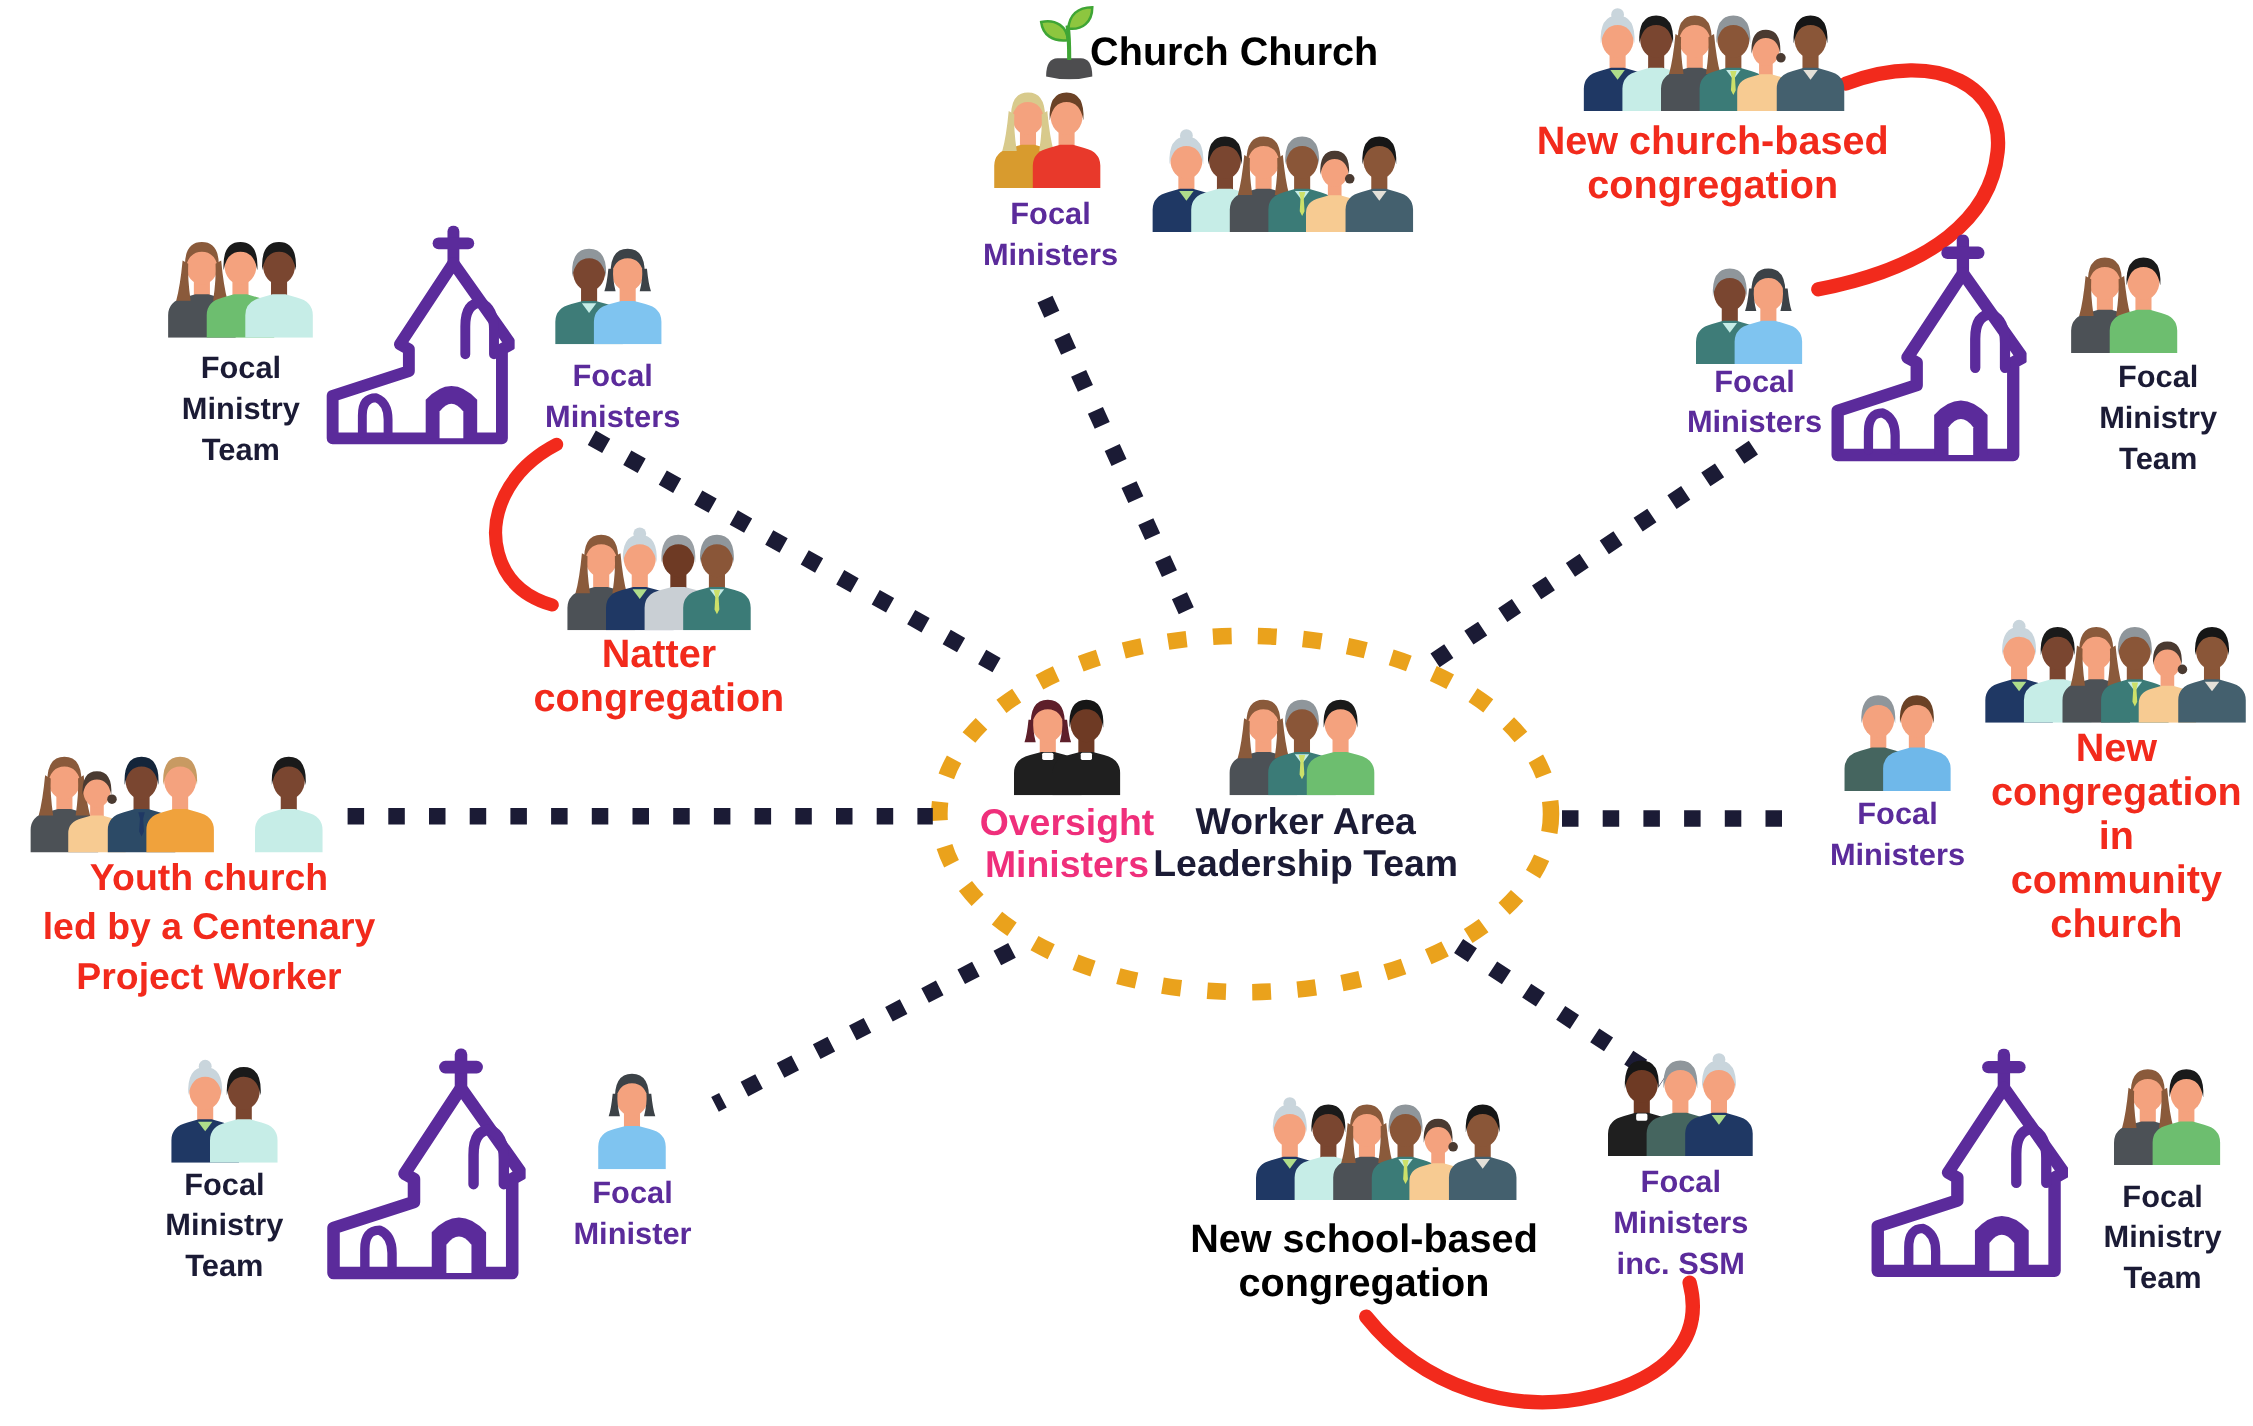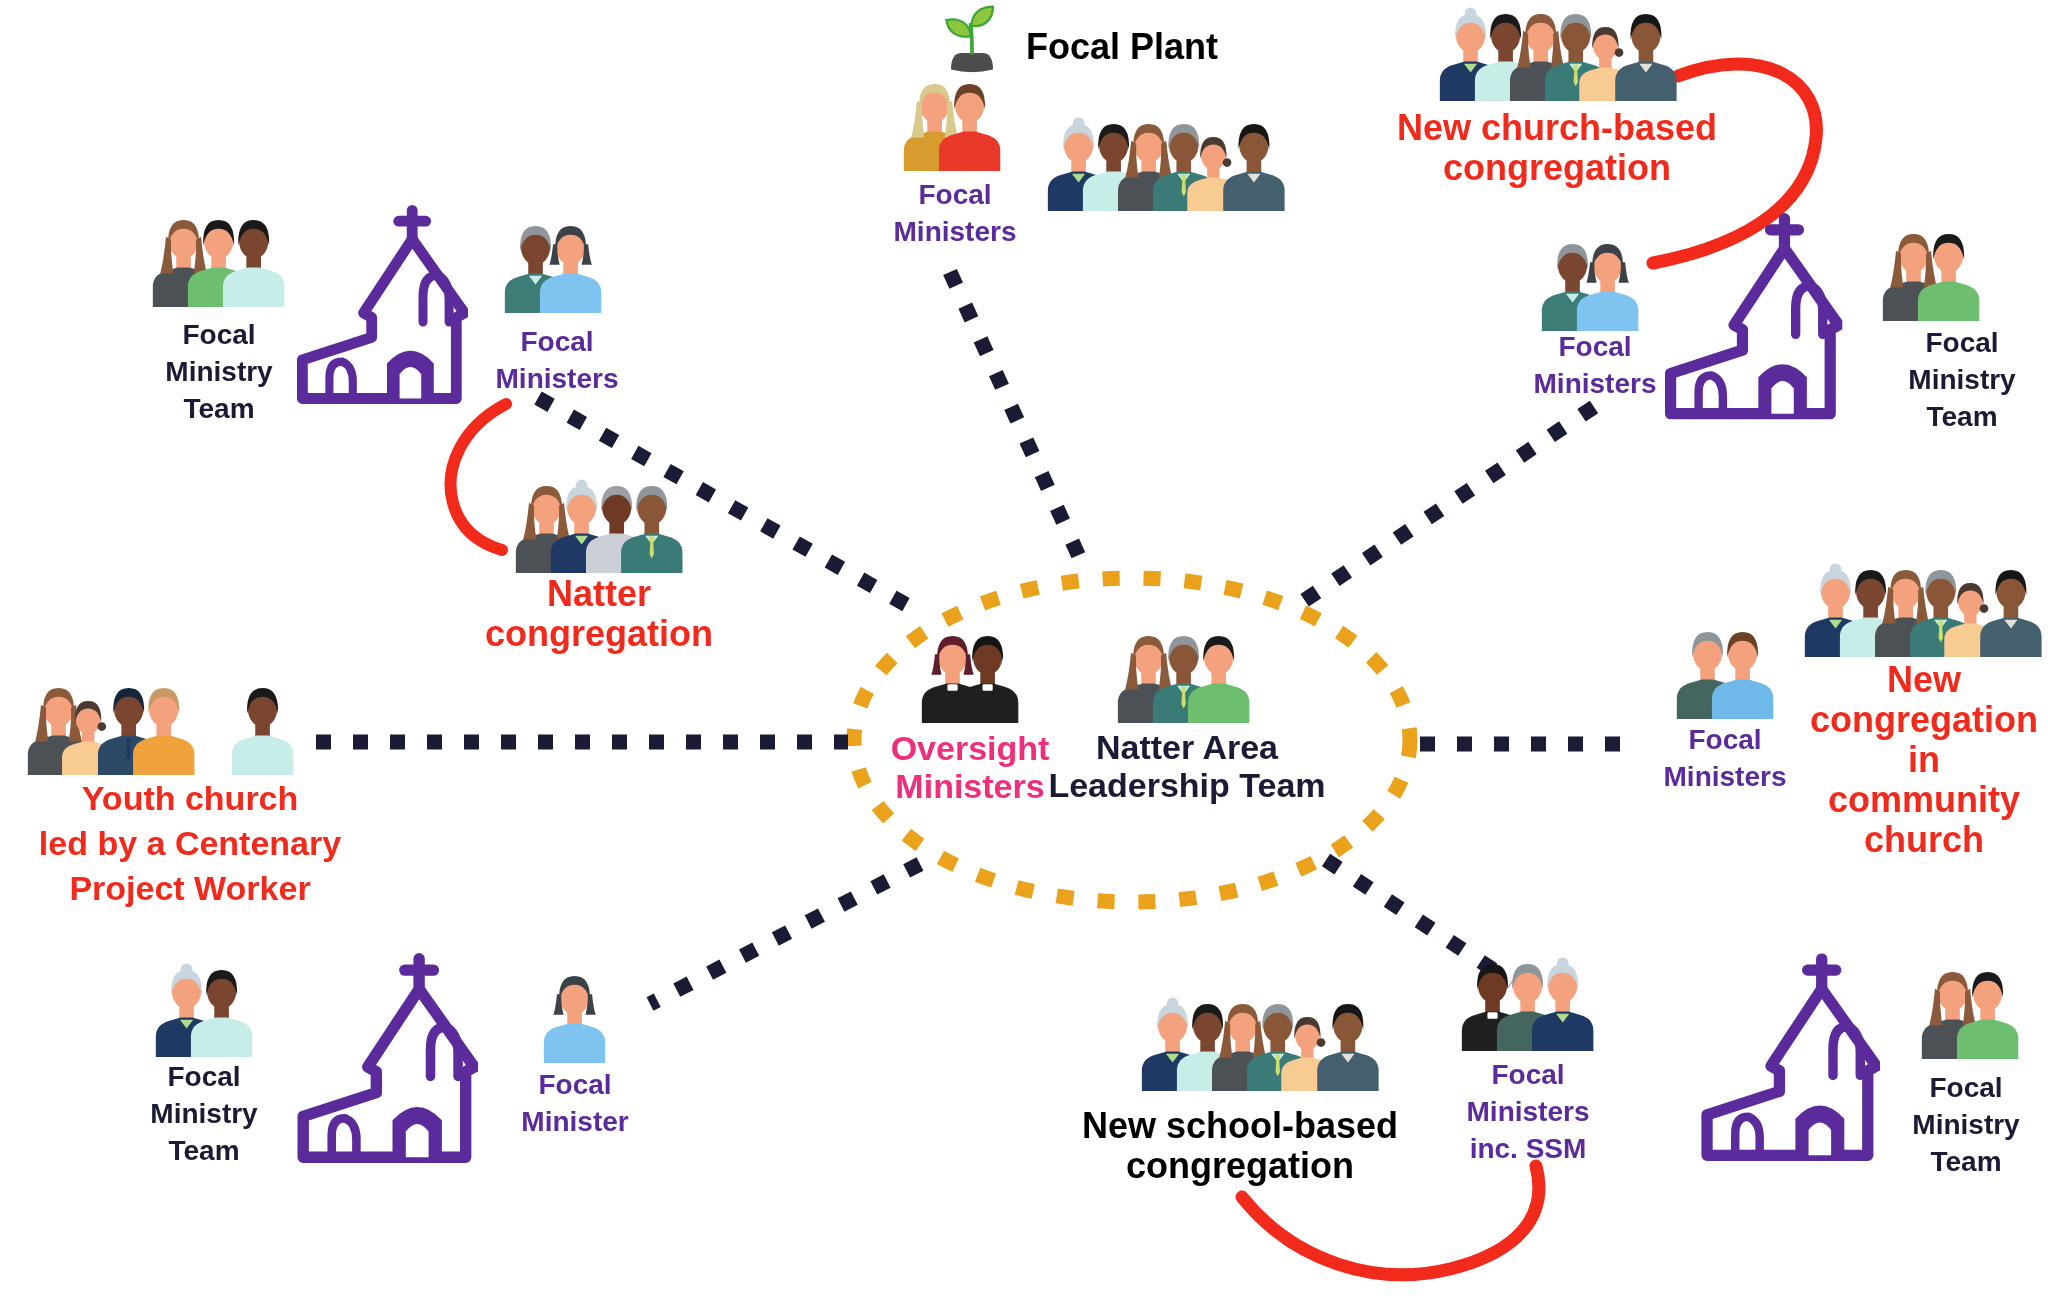--- a/index.html
+++ b/index.html
@@ -56,21 +56,21 @@
         <path class="leaf" d="M39,30 C40,14 50,4 68,4 C68,22 56,32 39,30 Z" stroke-width="3" fill="#8DC63F" stroke="#3FA535"></path>
       </symbol>
     </defs>
   </svg>
 
   <div class="plant" style="left:942px;top:0;width:60px;height:76px">
     <svg viewBox="0 0 80 92" width="60" height="76">
         <use href="#plant"></use>
       </svg>
   </div>
-  <div class="label sz36" style="left:1122px;top:27px">Focal Plant</div>
+  <div class="label sz36" style="left:1122px;top:27px">Church Church</div>
   <div class="people" style="left:898px;top:76px">
       <svg viewBox="0 0 148 130" height="95" width="108.15384615384615" role="img">
         <g transform="translate(0,0) scale(1)">
           <path d="M40,55 h20 v24 h-20 z" fill="#F4A27E"></path>
           <ellipse cx="50" cy="40" rx="20" ry="24" fill="#F4A27E"></ellipse>
           <path d="M8,130 L8,102 Q8,85 28,80 L42,76 L58,76 L72,80 Q92,85 92,102 L92,130 Z" fill="#D89B2E"></path>
           <path d="M29,46 Q27,11 50,11 Q73,11 71,46 Q67,23 50,23 Q33,23 29,46 Z" fill="#D8CA8C"></path>
           <path d="M26,34 Q23,66 18,84 L36,84 Q32,56 33,38 Z" fill="#D8CA8C"></path>
           <path d="M74,34 Q77,66 82,84 L64,84 Q68,56 67,38 Z" fill="#D8CA8C"></path>
         </g>
@@ -310,21 +310,21 @@
         <g transform="translate(96,0) scale(1)">
           <path d="M40,55 h20 v24 h-20 z" fill="#F4A27E"></path>
           <ellipse cx="50" cy="40" rx="20" ry="24" fill="#F4A27E"></ellipse>
           <path d="M8,130 L8,102 Q8,85 28,80 L42,76 L58,76 L72,80 Q92,85 92,102 L92,130 Z" fill="#6DBE6F"></path>
           <path d="M29,46 Q27,11 50,11 Q73,11 71,46 Q67,23 50,23 Q33,23 29,46 Z" fill="#1A1A1A"></path>
         </g>
       </svg>
     </div>
   <div class="label szCenter pink" style="left: 970px; top: 729px; color: rgb(239, 47, 123);">Oversight
 Ministers</div>
-  <div class="label szCenter navy" style="left: 1187px; top: 728px; color: rgb(27, 27, 53);">Natter Area
+  <div class="label szCenter navy" style="left: 1187px; top: 728px; color: rgb(27, 27, 53);">Worker Area
 Leadership Team</div>
 
   <div class="people" style="left:1671px;top:624px">
       <svg viewBox="0 0 148 130" height="95" width="108.15384615384615" role="img">
         <g transform="translate(0,0) scale(1)">
           <path d="M40,55 h20 v24 h-20 z" fill="#F4A27E"></path>
           <ellipse cx="50" cy="40" rx="20" ry="24" fill="#F4A27E"></ellipse>
           <path d="M8,130 L8,102 Q8,85 28,80 L42,76 L58,76 L72,80 Q92,85 92,102 L92,130 Z" fill="#45655F"></path>
           <path d="M29,46 Q27,11 50,11 Q73,11 71,46 Q67,23 50,23 Q33,23 29,46 Z" fill="#8F969B"></path>
         </g>

